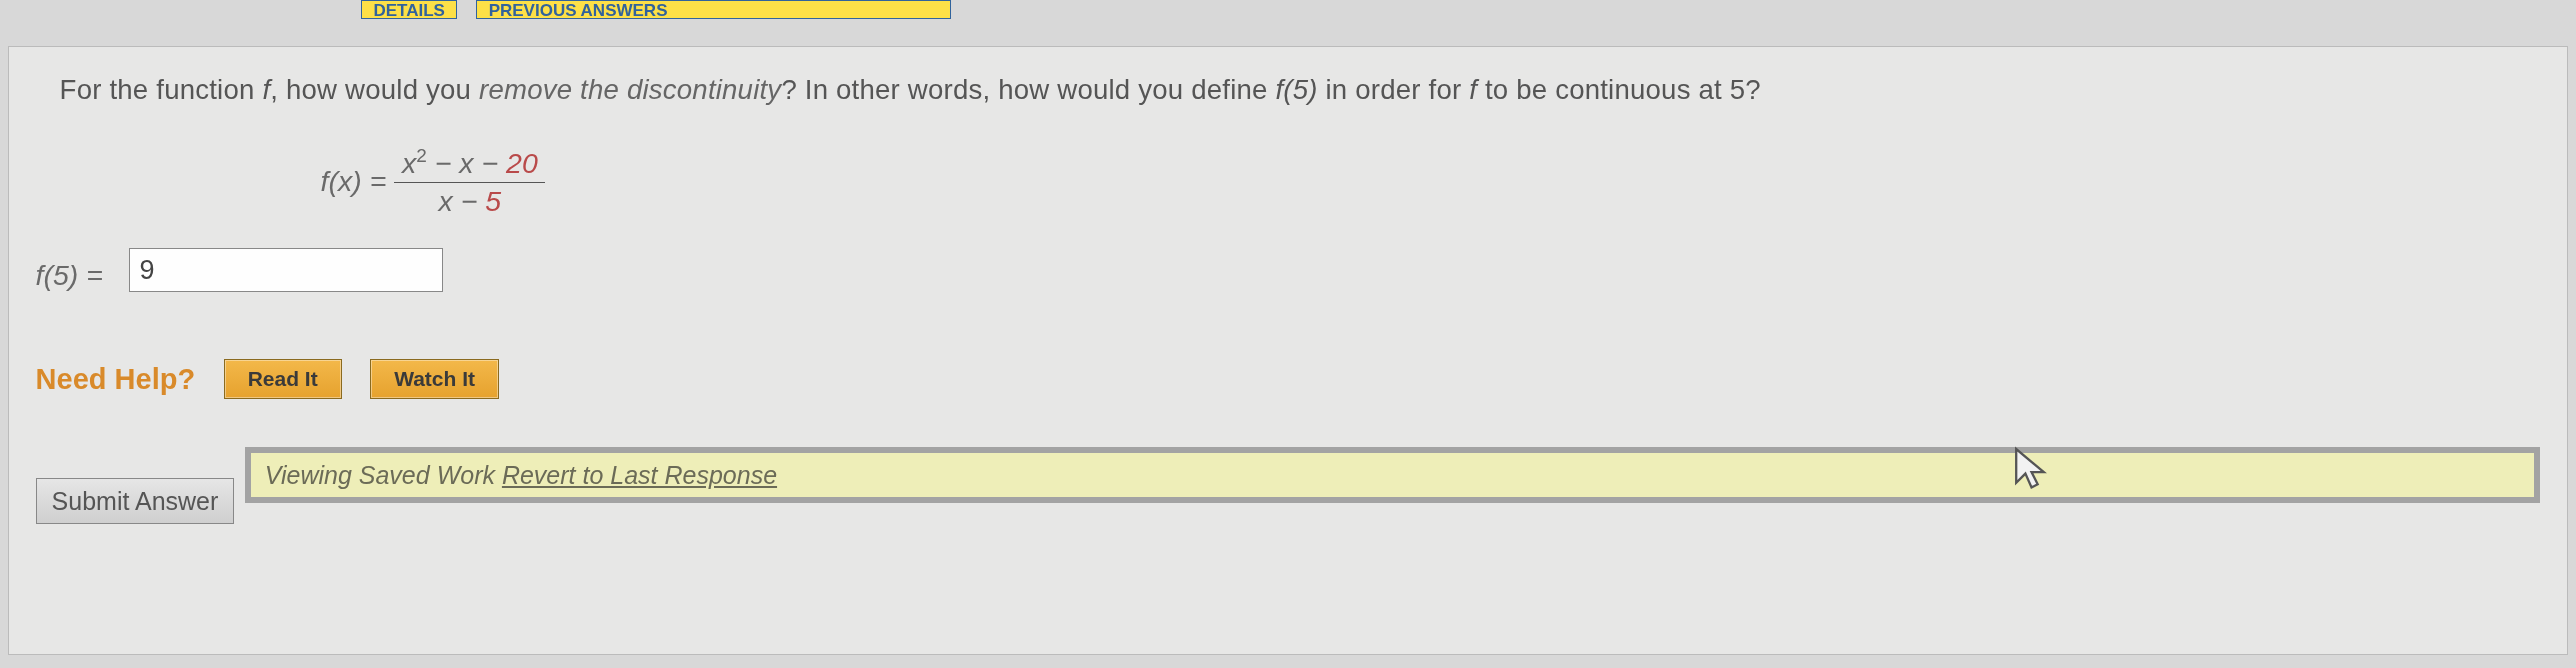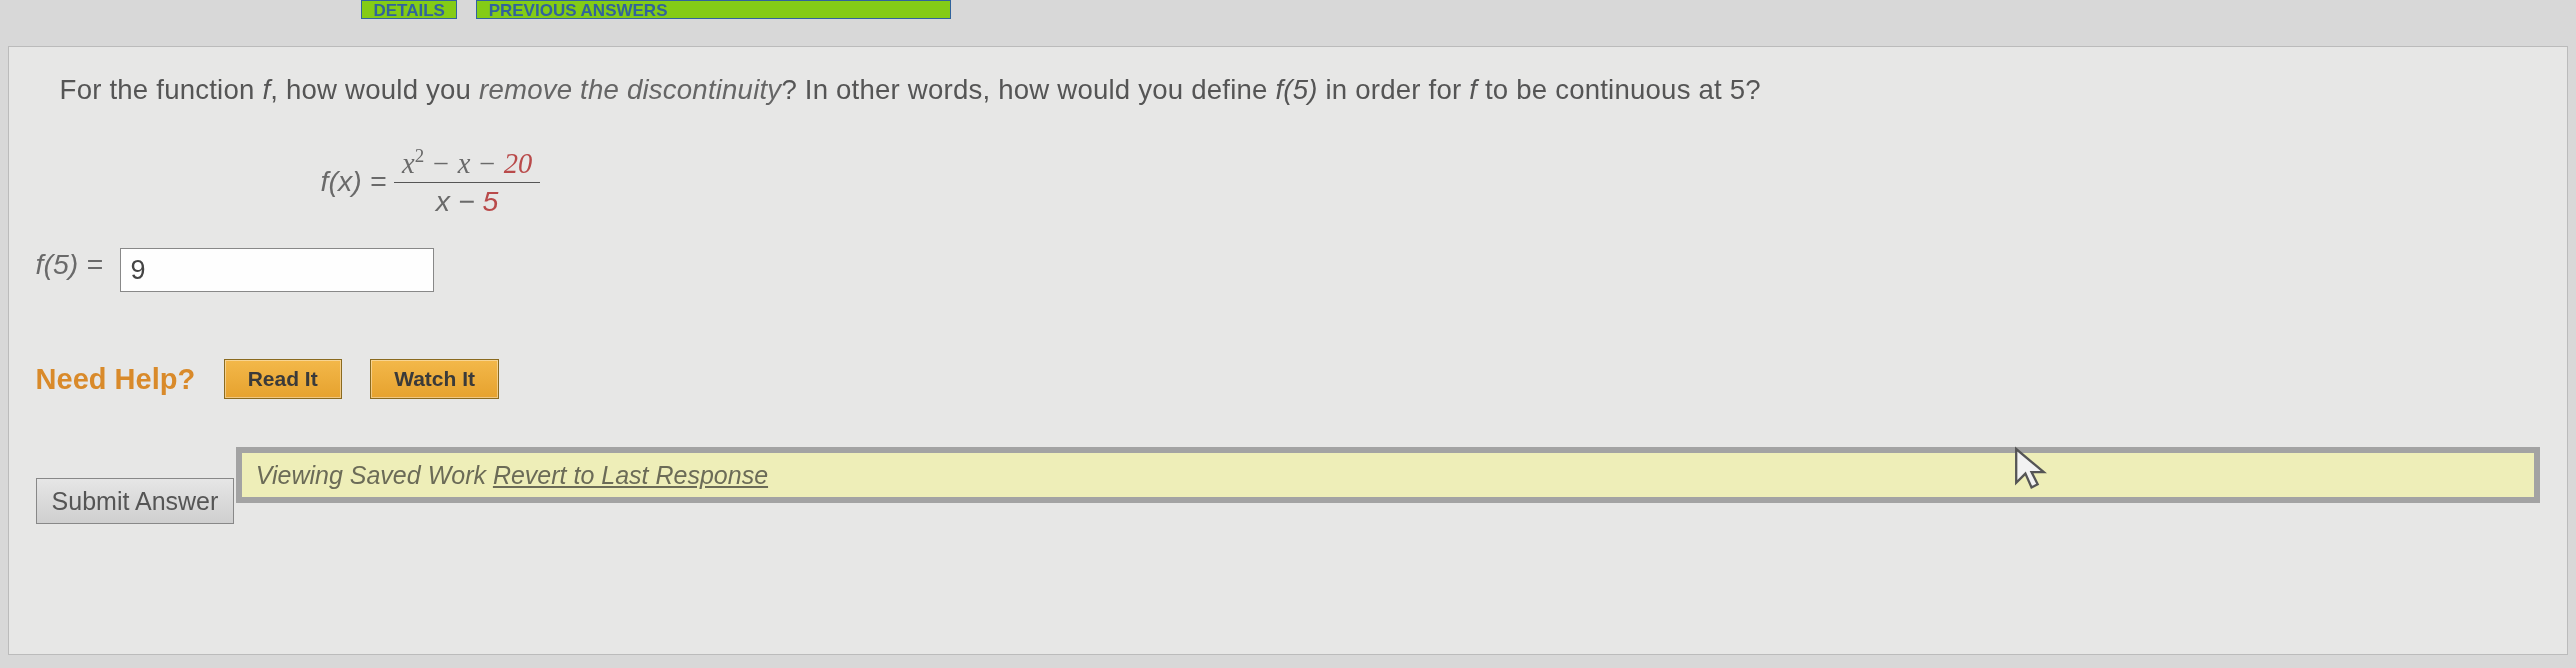--- a/index.html
+++ b/index.html
@@ -13,21 +13,21 @@
   }
   .top-bar {
     height: 38px;
     display: flex;
     align-items: flex-start;
     gap: 19px;
     padding-left: 361px;
   }
   .top-bar .btn-outline {
     border: 1.9px solid #31639c;
-    background: #84cc16;
+    background: #fde047;
     height: 19px;
     padding: 0 11.4px;
     color: #31639c;
     font-size: 17px;
     font-weight: bold;
     display: flex;
     align-items: flex-start;
     overflow: hidden;
   }
   .panel {
@@ -58,26 +58,26 @@
   .frac {
     display: inline-flex;
     flex-direction: column;
     align-items: center;
     font-style: italic;
   }
   .frac .num, .frac .den {
     padding: 1.9px 7.6px;
     white-space: nowrap;
   }
-  .frac .num { border-bottom: 1.9px solid #555; font-family: Liberation Serif, serif; }
+  .frac .num { border-bottom: 1.9px solid #555; }
   .sup { font-size: 19px; vertical-align: super; font-style: normal; }
   .answer-row {
     display: flex;
-    align-items: flex-start;
-    gap: 17px;
+    align-items: flex-end;
+    gap: 26px;
     margin-top: 9.5px;
     font-style: italic;
     color: #6a6a6a;
     font-size: 28.5px;
   }
   .answer-input {
     width: 314px;
     height: 44px;
     border: 1px solid #888;
     background: #fefefe;
@@ -113,21 +113,21 @@
     align-items: flex-end;
     gap: 0;
   }
   .submit-btn {
     background: linear-gradient(#e6e6e6, #cfcfcf);
     border: 1.9px solid #888;
     color: #555;
     font-size: 25px;
     padding: 7.6px 15px;
     cursor: pointer;
-    margin-right: 4px;
+    margin-right: 13px;
     position: relative;
     z-index: 2;
   }
   .saved-bar {
     flex: 1;
     background: #eeeeb8;
     border: 6px solid #a3a3a3;
     padding: 7.6px 13.3px;
     font-style: italic;
     color: #6b6b57;

